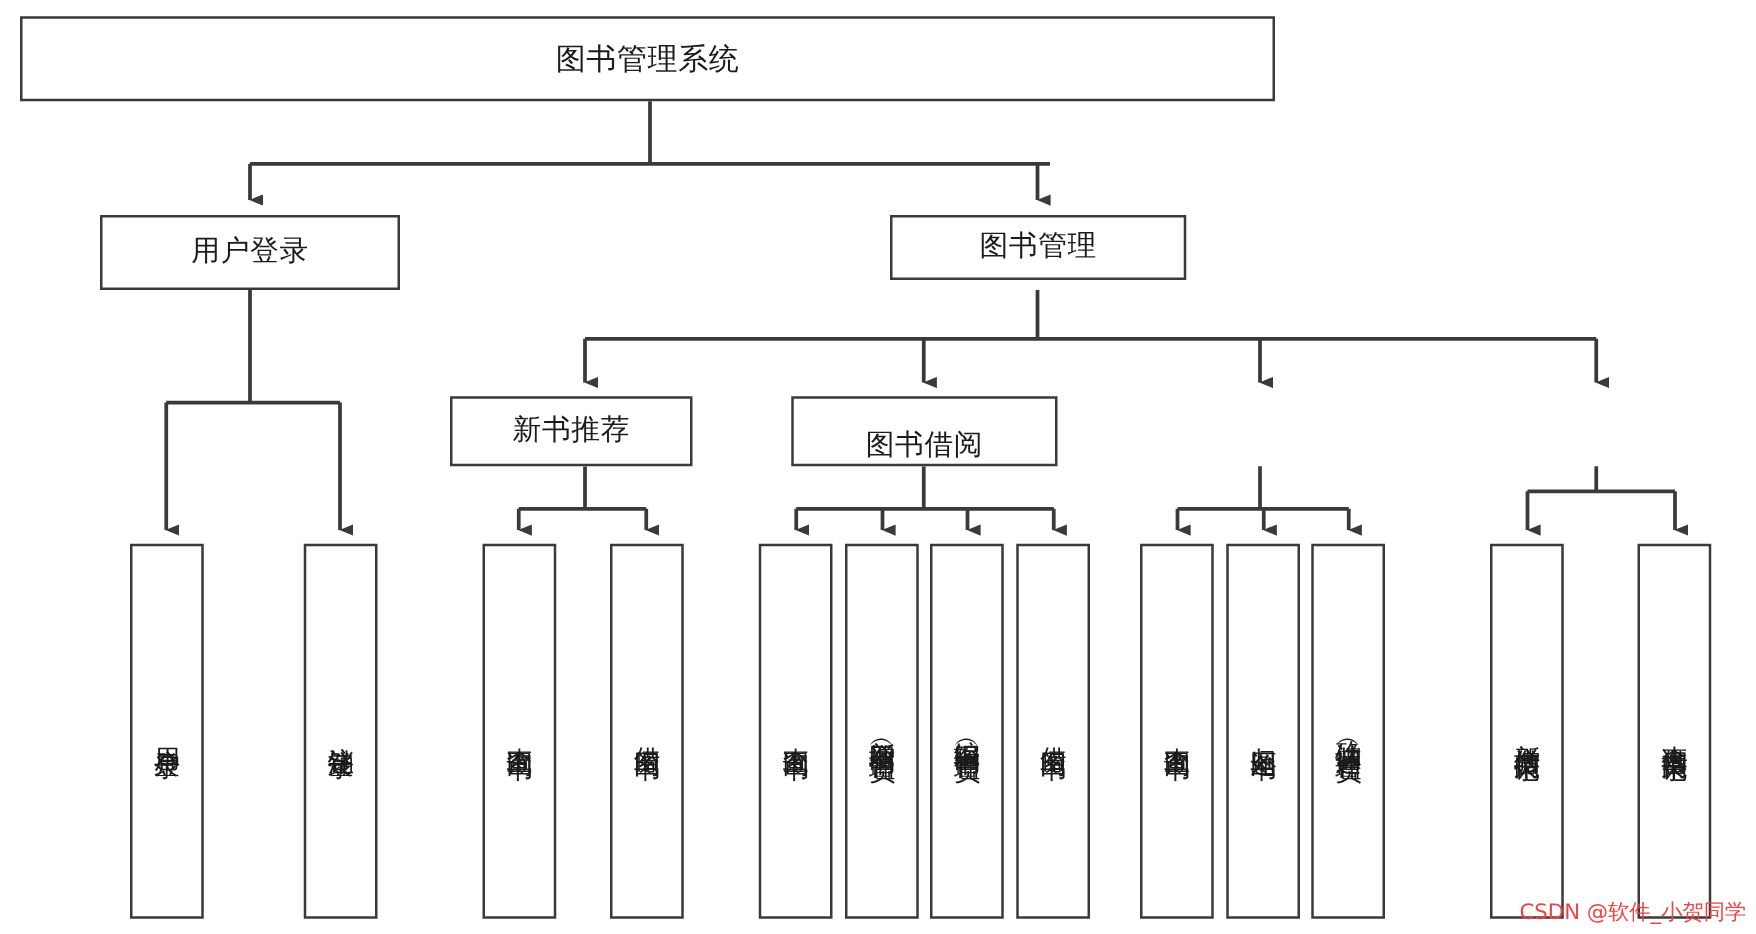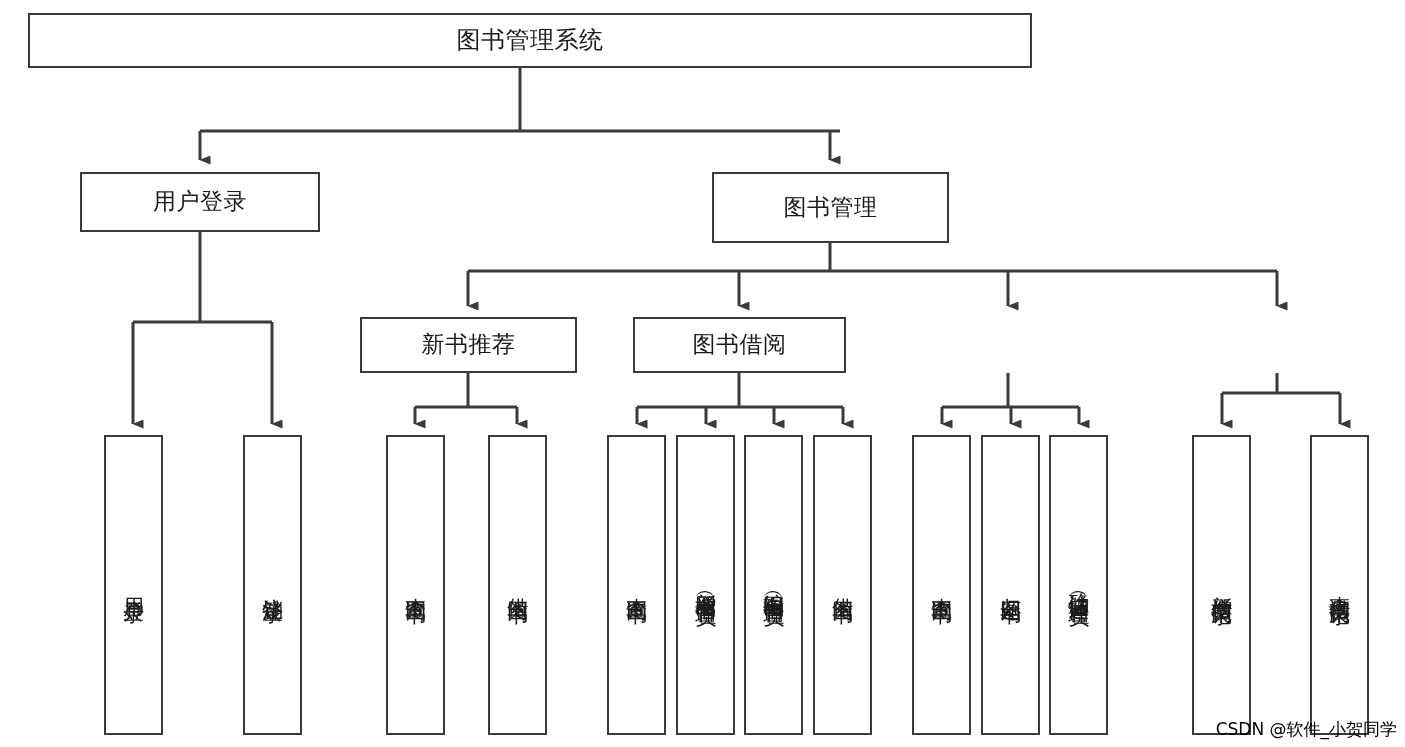--- a/index.html
+++ b/index.html
@@ -52,21 +52,21 @@
     white-space: nowrap;
   }
   .root-box .node-label-h {
     font-size: 24px;
   }
   .watermark {
     position: absolute;
     right: 8px;
     bottom: 6px;
     font-size: 17px;
-    color: #000000;
+    color: #ef4444;
     white-space: nowrap;
     pointer-events: none;
     user-select: none;
   }
 </style>
 </head>
 <body>
 
 <div id="diagram-root">
 
@@ -113,35 +113,35 @@
       <path d="M1011,407 L1011,424" marker-end="url(#arrowhead)"></path>
       <path d="M1079,407 L1079,424" marker-end="url(#arrowhead)"></path>
 
       <path d="M1277,373 L1277,393"></path>
       <path d="M1222,393 L1340,393"></path>
       <path d="M1222,393 L1222,424" marker-end="url(#arrowhead)"></path>
       <path d="M1340,393 L1340,424" marker-end="url(#arrowhead)"></path>
     </g>
   </svg>
 
-  <div class="node-box root-box" style="left:28px; top:13px; width:1004px; height:55px;align-items:center;">
+  <div class="node-box root-box" style="left:16px; top:13px; width:1004px; height:68px;align-items:center;">
     <span class="node-label-h">图书管理系统</span>
   </div>
 
   <div class="node-box" style="left:80px; top:172px; width:240px; height:60px;">
     <span class="node-label-h">用户登录</span>
   </div>
-  <div class="node-box" style="left:712px; top:172px; width:237px; height:71px;">
+  <div class="node-box" style="left:712px; top:172px; width:237px; height:52px;">
     <span class="node-label-h">图书管理</span>
   </div>
 
-  <div class="node-box" style="left:360px; top:317px; width:217px; height:56px;">
+  <div class="node-box" style="left:360px; top:317px; width:194px; height:56px;">
     <span class="node-label-h">新书推荐</span>
   </div>
-  <div class="node-box" style="left:633px; top:317px; width:213px; height:56px;">
+  <div class="node-box" style="left:633px; top:317px; width:213px; height:56px;align-items:flex-end;">
     <span class="node-label-h">图书借阅</span>
   </div>
 
   <div class="node-box" style="left:104px; top:435px; width:59px; height:300px;">
     <span class="node-label-v">用户登录</span>
   </div>
   <div class="node-box" style="left:243px; top:435px; width:59px; height:300px;">
     <span class="node-label-v">注销登录</span>
   </div>
 

